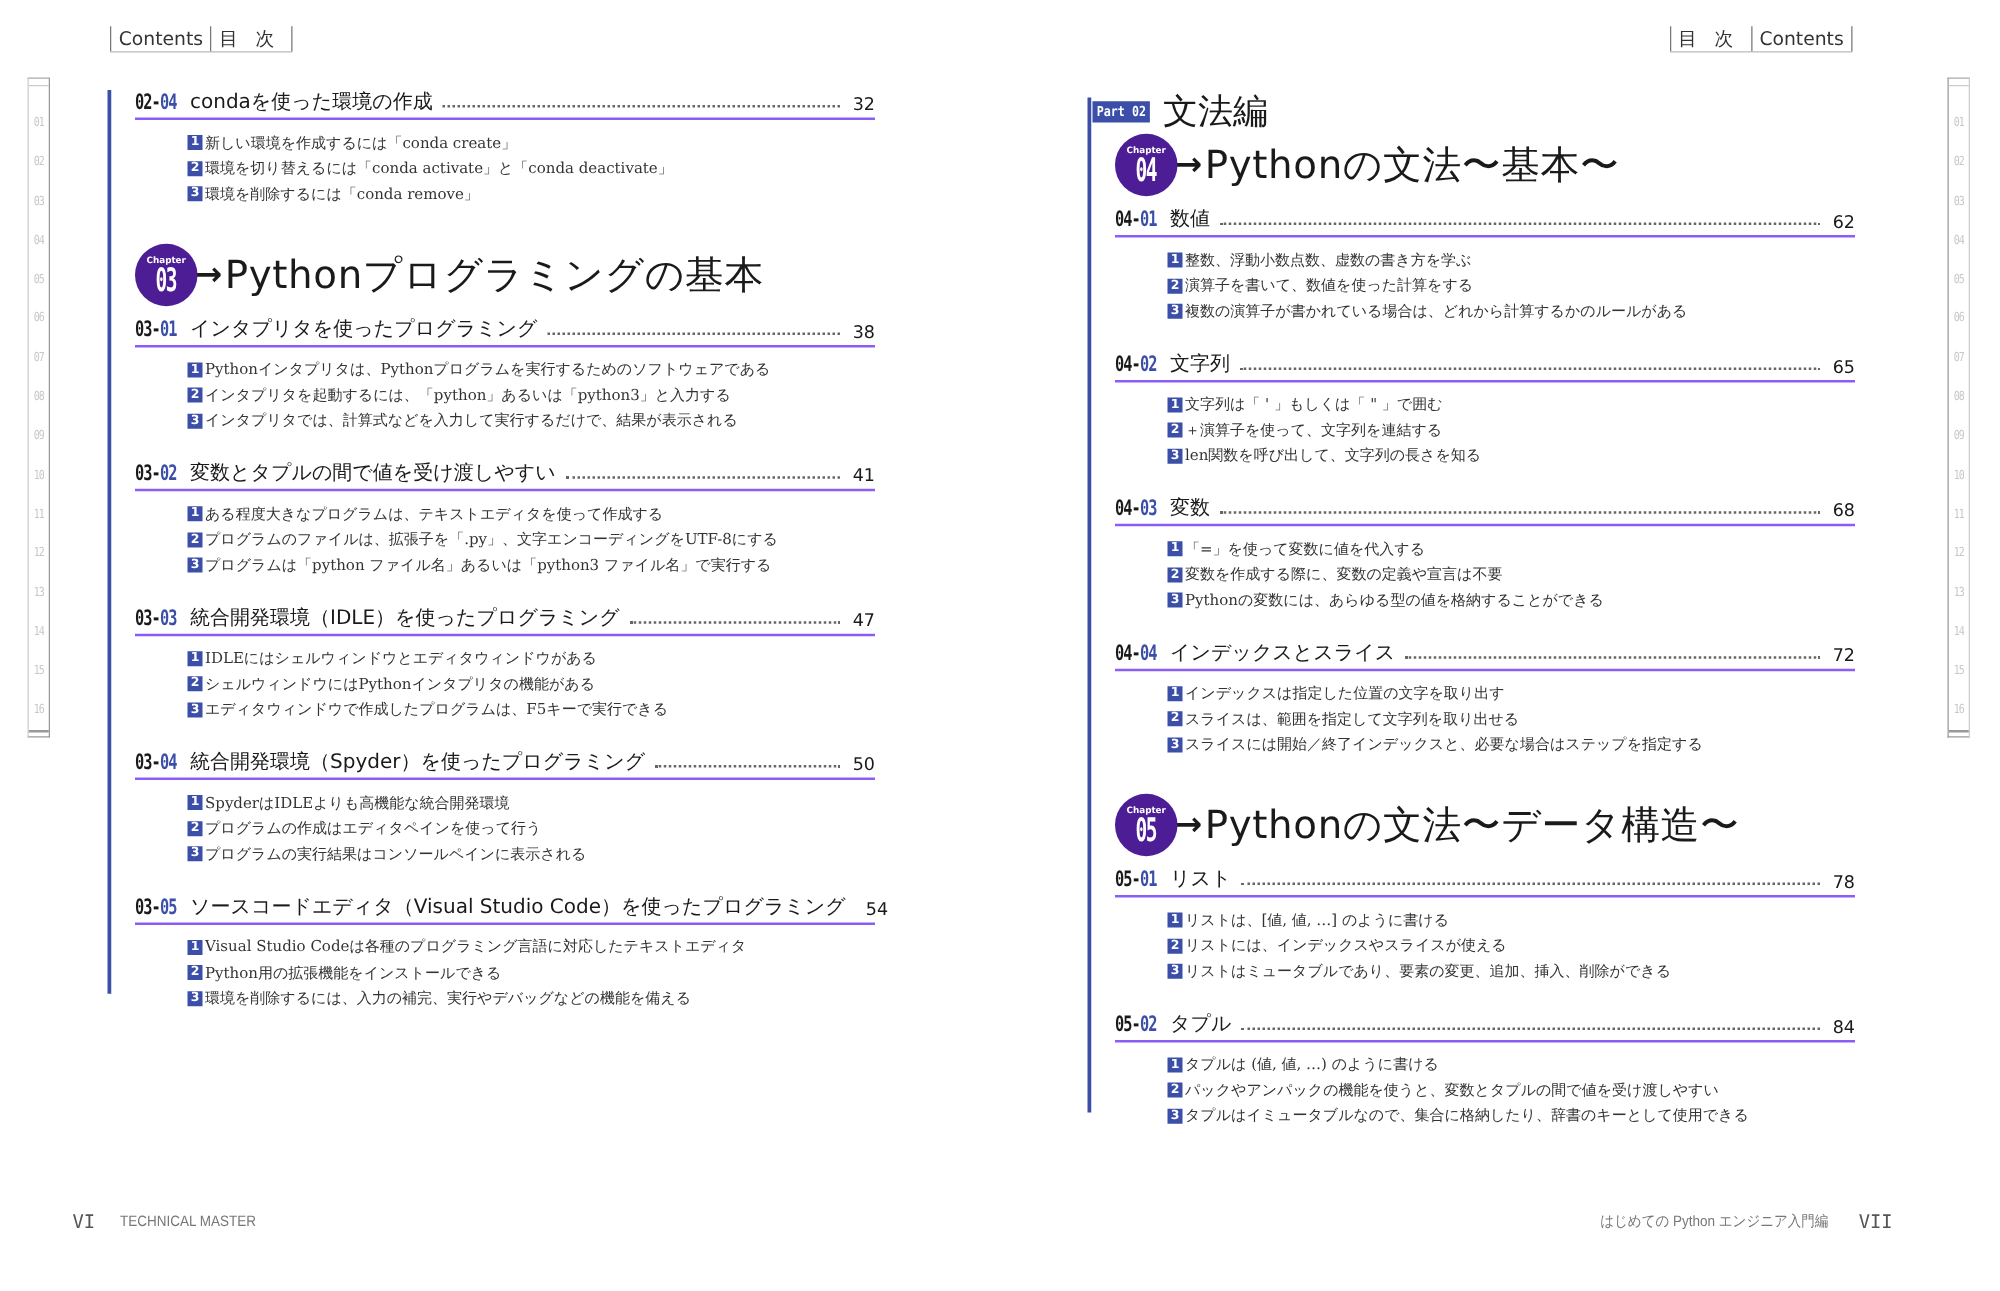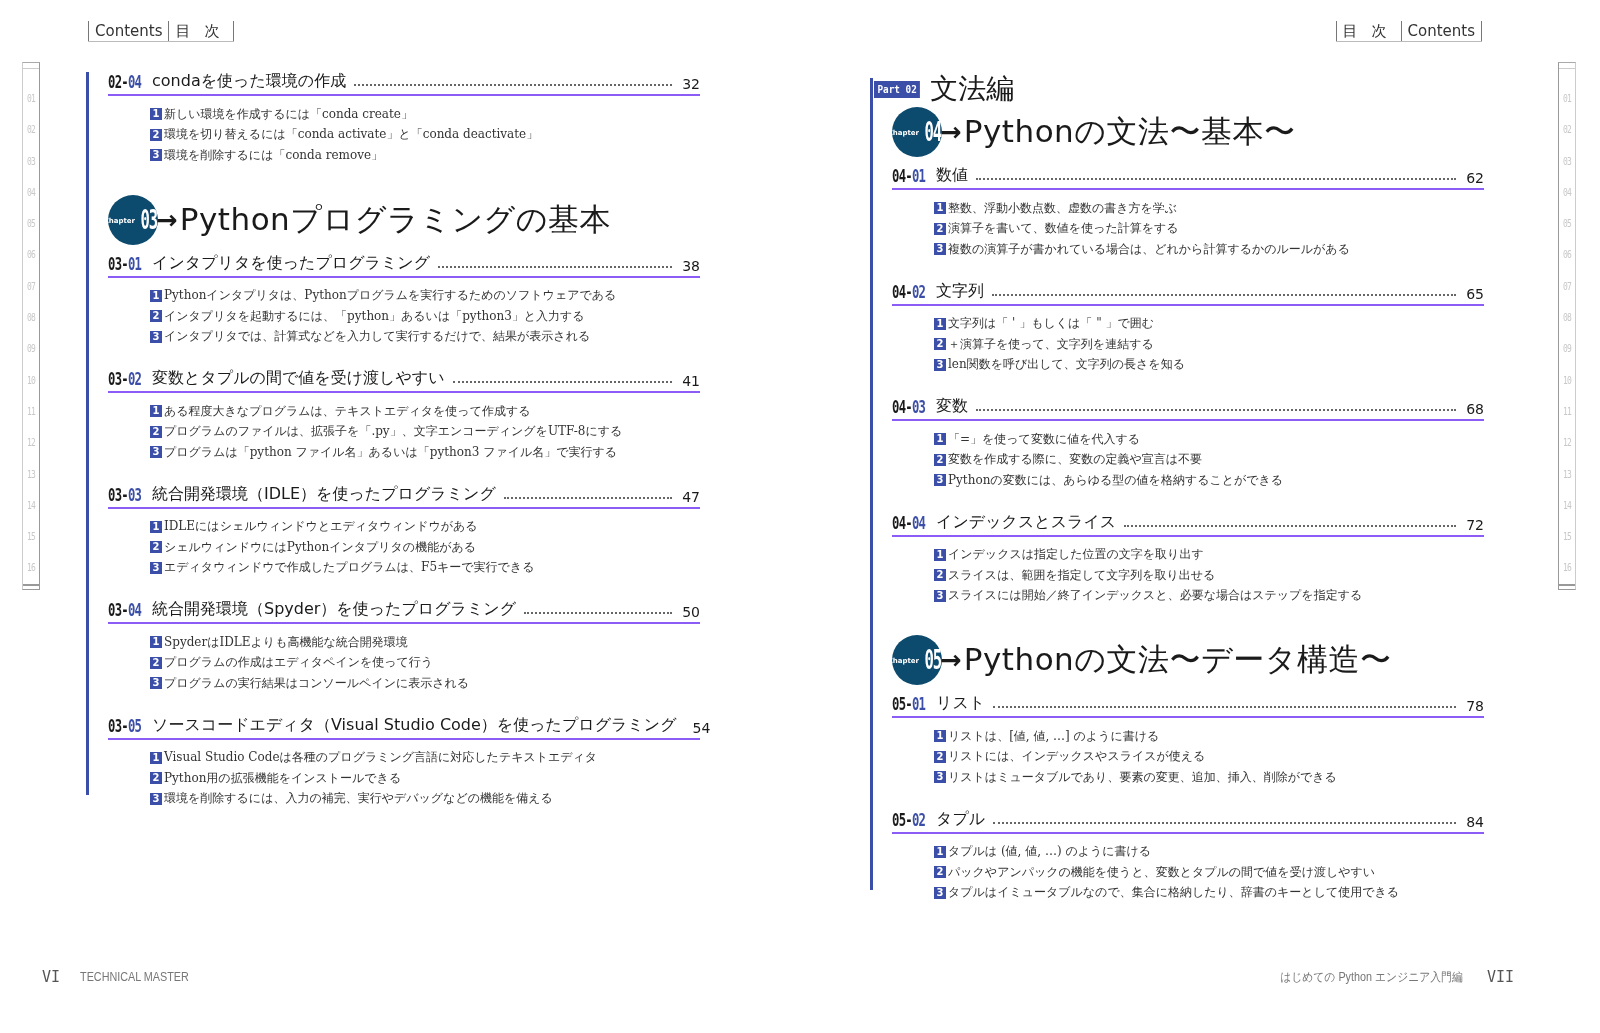--- a/index.html
+++ b/index.html
@@ -27,21 +27,21 @@
 
   .accent-bar { position: absolute; width: 3px; background: #3b4ea8; }
   .accent-bar.left { left: 86px; top: 72px; height: 723px; }
   .accent-bar.right { left: 870px; top: 78px; height: 812px; }
 
   .part-head { display: flex; align-items: center; margin-left: 2px; height: 30px; }
   .part-badge { background: #3b4ea8; color: #fff; font-family: "DejaVu Sans Mono", monospace; font-size: 11px; padding: 2px 4px; margin-right: 8px; font-weight: bold; transform: scaleX(0.85); transform-origin: left; }
   .part-title { font-size: 28px; color: #1a1a1a; margin-left: -6px; }
 
   .chapter-head { display: flex; align-items: center; height: 56px; margin-left: 20px; }
-  .ch-badge { width: 50px; height: 50px; border-radius: 50%; background: #0c4a6e; color: #fff; display: flex; flex-direction: row; align-items: center; justify-content: center; position: relative; }
+  .ch-badge { width: 50px; height: 50px; border-radius: 50%; background: #4c1d95; color: #fff; display: flex; flex-direction: column; align-items: center; justify-content: center; position: relative; }
   .ch-badge .ch-lbl { font-size: 7px; font-weight: bold; line-height: 8px; margin-top: 2px; }
   .ch-badge .ch-num { font-family: "DejaVu Sans Mono", monospace; font-size: 26px; font-weight: bold; line-height: 26px; transform: scaleX(0.6); letter-spacing: -2px; }
   .ch-arrow { font-size: 26px; font-weight: bold; margin: 0 2px 0 -2px; color: #1a1a1a; }
   .ch-title { font-size: 31px; color: #1a1a1a; letter-spacing: 0.5px; }
 
   .section { margin-left: 20px; }
   .sec-head { display: flex; align-items: flex-end; border-bottom: 2px solid #8b5cf6; height: 24px; padding-bottom: 2px; }
   .sec-num { font-family: "DejaVu Sans Mono", monospace; font-size: 17px; font-weight: bold; transform: scaleX(0.72); transform-origin: left; width: 44px; white-space: nowrap; letter-spacing: -1px; }
   .sec-num .a { color: #1a1a1a; }
   .sec-num .b { color: #3b4ea8; }
@@ -50,21 +50,21 @@
   .sec-page { font-size: 14px; color: #1a1a1a; width: 20px; text-align: right; }
 
   .points { margin: 8px 0 0 42px; }
   .point { display: flex; align-items: center; height: 20.5px; font-family: "DejaVu Serif", "Liberation Serif", serif; font-size: 12px; color: #333; }
   .pt-num { display: inline-block; width: 12px; height: 12px; background: #3b4ea8; color: #fff; font-family: "DejaVu Sans", sans-serif; font-size: 10px; font-weight: bold; line-height: 12px; text-align: center; margin-right: 2px; }
 
   .gap-s { height: 22px; }
   .gap-ch { height: 26px; }
 
   .folio { position: absolute; top: 968px; font-size: 12px; color: #666; display: flex; align-items: center; }
-  .folio.left { left: 42px; }
+  .folio.left { left: 58px; }
   .folio.right { right: 86px; }
   .folio .roman { font-family: "DejaVu Sans Mono", monospace; font-size: 15px; color: #555; }
   .folio.left .roman { margin-right: 14px; }
   .folio.right .roman { margin-left: 14px; }
   .folio .ftitle { font-family: "Liberation Sans", sans-serif; font-size: 12px; color: #777; transform: scaleX(0.9); }
 </style>
 </head>
 <body>
 
 <div class="running-head left">

